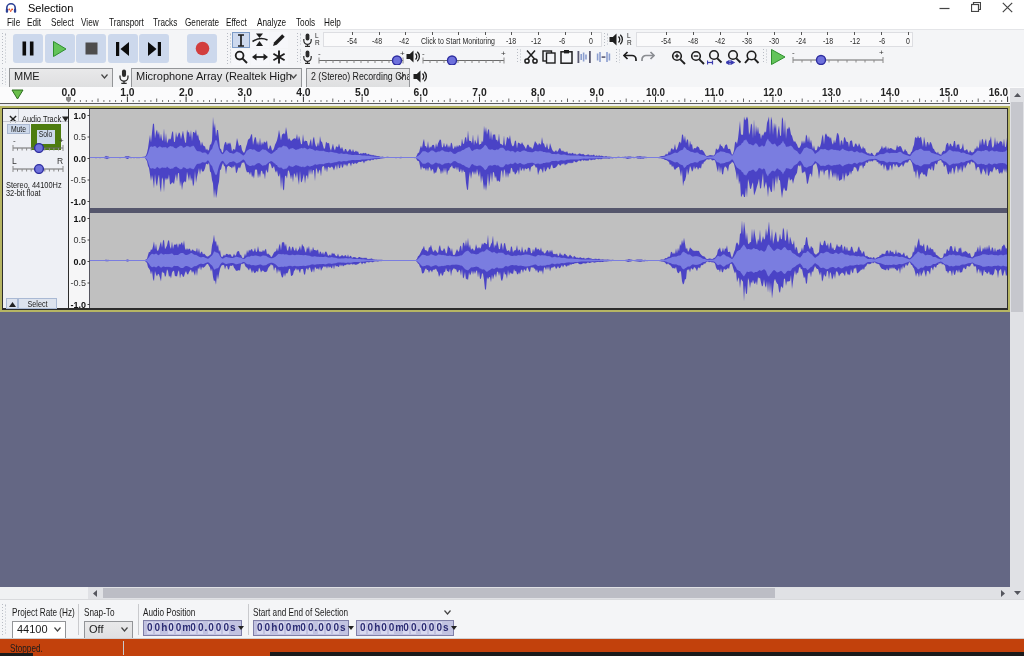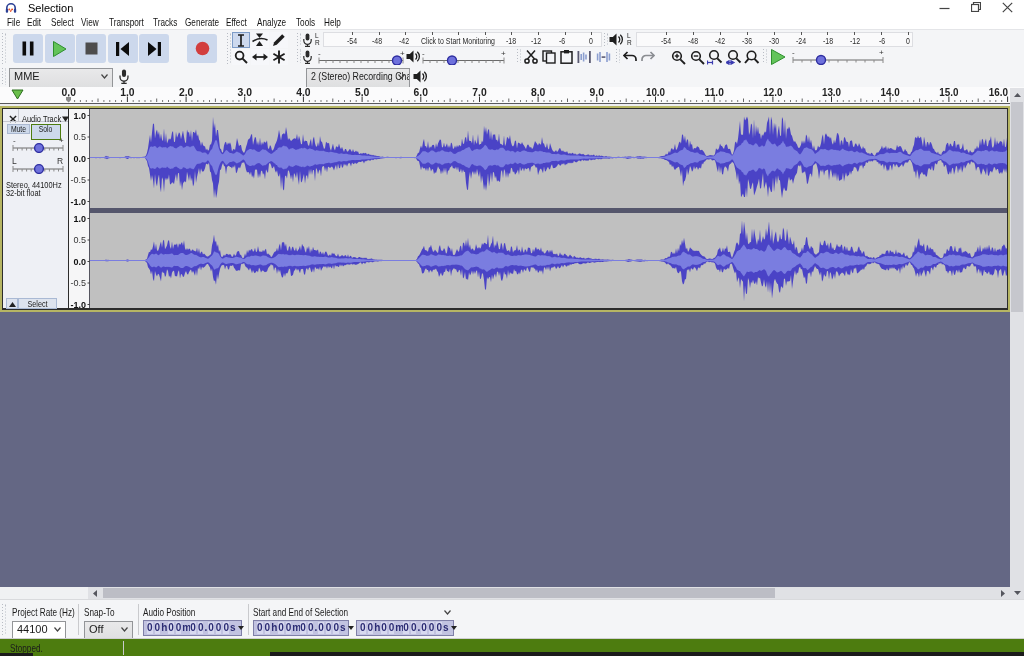--- a/index.html
+++ b/index.html
@@ -391,20 +391,25 @@
   <svg class="ar" viewBox="0 0 7 5">
         <polyline points="0.5,0.5 3.5,4 6.5,0.5" fill="none" stroke="#444" stroke-width="1.2"></polyline>
       </svg>
  </div>
  <svg class="abs" style="left:118px;top:3px" width="12" height="15" viewBox="0 0 11 14">
   <rect x="3.6" y="0.5" width="3.8" height="7" rx="1.9" fill="#2b2b2b"></rect>
   <path d="M1.8,6 V7.6 A3.7,3.7 0 0 0 9.2,7.6 V6" fill="none" stroke="#2b2b2b" stroke-width="1.2"></path>
   <line x1="5.5" y1="11.3" x2="5.5" y2="13" stroke="#2b2b2b" stroke-width="1.2"></line>
   <line x1="3" y1="13.4" x2="8" y2="13.4" stroke="#2b2b2b" stroke-width="1.2"></line>
  </svg>
+ <div class="combo" style="left:131px;top:2px;width:171px">Microphone Array (Realtek High
+  <svg class="ar" viewBox="0 0 7 5">
+        <polyline points="0.5,0.5 3.5,4 6.5,0.5" fill="none" stroke="#444" stroke-width="1.2"></polyline>
+      </svg>
+ </div>
  <div class="combo" style="left:306px;top:2px;width:104px"><span style="display:inline-block;transform:scaleX(0.8);transform-origin:0 50%">2 (Stereo) Recording Cha</span>
   <svg class="ar" viewBox="0 0 7 5">
         <polyline points="0.5,0.5 3.5,4 6.5,0.5" fill="none" stroke="#444" stroke-width="1.2"></polyline>
       </svg>
  </div>
  <svg class="abs" style="left:413px;top:4px" width="15" height="13" viewBox="0 0 15 13">
   <polygon points="0.5,4 3.8,4 7.5,0.5 7.5,12.5 3.8,9 0.5,9" fill="#1e1e1e"></polygon>
   <path d="M9.5,3.5 A4.2,4.2 0 0 1 9.5,9.5 M11.3,1.7 A6.6,6.6 0 0 1 11.3,11.3" fill="none" stroke="#1e1e1e" stroke-width="1.3"></path>
  </svg>
 </div>
@@ -601,21 +606,21 @@
   <svg class="abs" style="left:6px;top:6px" width="8" height="8" viewBox="0 0 9 9">
         <path d="M1,1 L8,8 M8,1 L1,8" stroke="#222" stroke-width="1.6"></path>
       </svg>
   <div class="abs" style="left:15px;top:0;width:1px;height:12px;background:#c6c8cf"></div>
   <div class="abs" style="left:0;top:12px;width:65px;height:1px;background:#c6c8cf"></div>
   <span class="abs sq" style="left:19px;top:3.5px;font-size:9.5px">Audio Track</span>
   <svg class="abs" style="left:59px;top:6.5px" width="7" height="6" viewBox="0 0 8 6">
         <polygon points="0,0 8,0 4,6" fill="#222"></polygon>
       </svg>
   <div class="abs" style="left:4px;top:15px;width:23px;height:10px;background:#cdd9eb;border:1px solid #aab8d0;text-align:center;font-size:8.5px;line-height:9px"><span style="display:inline-block;transform:scaleX(0.8)">Mute</span></div>
-  <div class="abs" style="left:28px;top:15px;width:30px;height:16px;background:#cdd9eb;border:1px solid #4d7c0f;text-align:center;font-size:8.5px;line-height:9px"><span style="display:inline-block;transform:scaleX(0.8)">Solo</span></div>
+  <div class="abs" style="left:28px;top:15px;width:30px;height:26px;background:#cdd9eb;border:6px solid #4d7c0f;text-align:center;font-size:8.5px;line-height:9px"><span style="display:inline-block;transform:scaleX(0.8)">Solo</span></div>
   <svg class="abs" style="left:7px;top:27px" width="56" height="17" viewBox="0 0 56 17">
    <text x="3" y="7" font-size="8" fill="#333">-</text>
    <text x="49" y="7" font-size="8" fill="#333">+</text>
    <line x1="3" y1="12" x2="53" y2="12" stroke="#6a6a6a" stroke-width="1"></line>
    <g stroke="#8a8a8a" stroke-width="1">
           <line x1="3" y1="9" x2="3" y2="15"></line>
           <line x1="7.5" y1="12" x2="7.5" y2="14.5"></line>
           <line x1="12.1" y1="12" x2="12.1" y2="14.5"></line>
           <line x1="16.6" y1="12" x2="16.6" y2="14.5"></line>
           <line x1="21.2" y1="12" x2="21.2" y2="14.5"></line>
@@ -793,18 +798,18 @@
       <span class="d">0</span>
       <span class="p">.</span>
       <span class="d">0</span>
       <span class="d">0</span>
       <span class="d">0</span>
       <span class="u">s</span>
       <span class="dar"></span>
  </div>
 </div>
 
-<div class="abs" style="left:0;top:638px;width:1024px;height:18px;background:#4d7c0f;border-top:1px solid #cfcfd2">
+<div class="abs" style="left:0;top:638px;width:1024px;height:18px;background:#c2410c;border-top:1px solid #cfcfd2">
  <span class="lbl" style="left:10px;top:3px">Stopped.</span>
  <div class="sep" style="left:123px;top:2px;height:14px"></div>
  <div class="abs" style="left:0;top:14px;width:33px;height:4px;background:#1b1b1b"></div>
  <div class="abs" style="left:270px;top:13px;width:754px;height:5px;background:#1b1b1b"></div>
 </div>
 
 </body></html>

